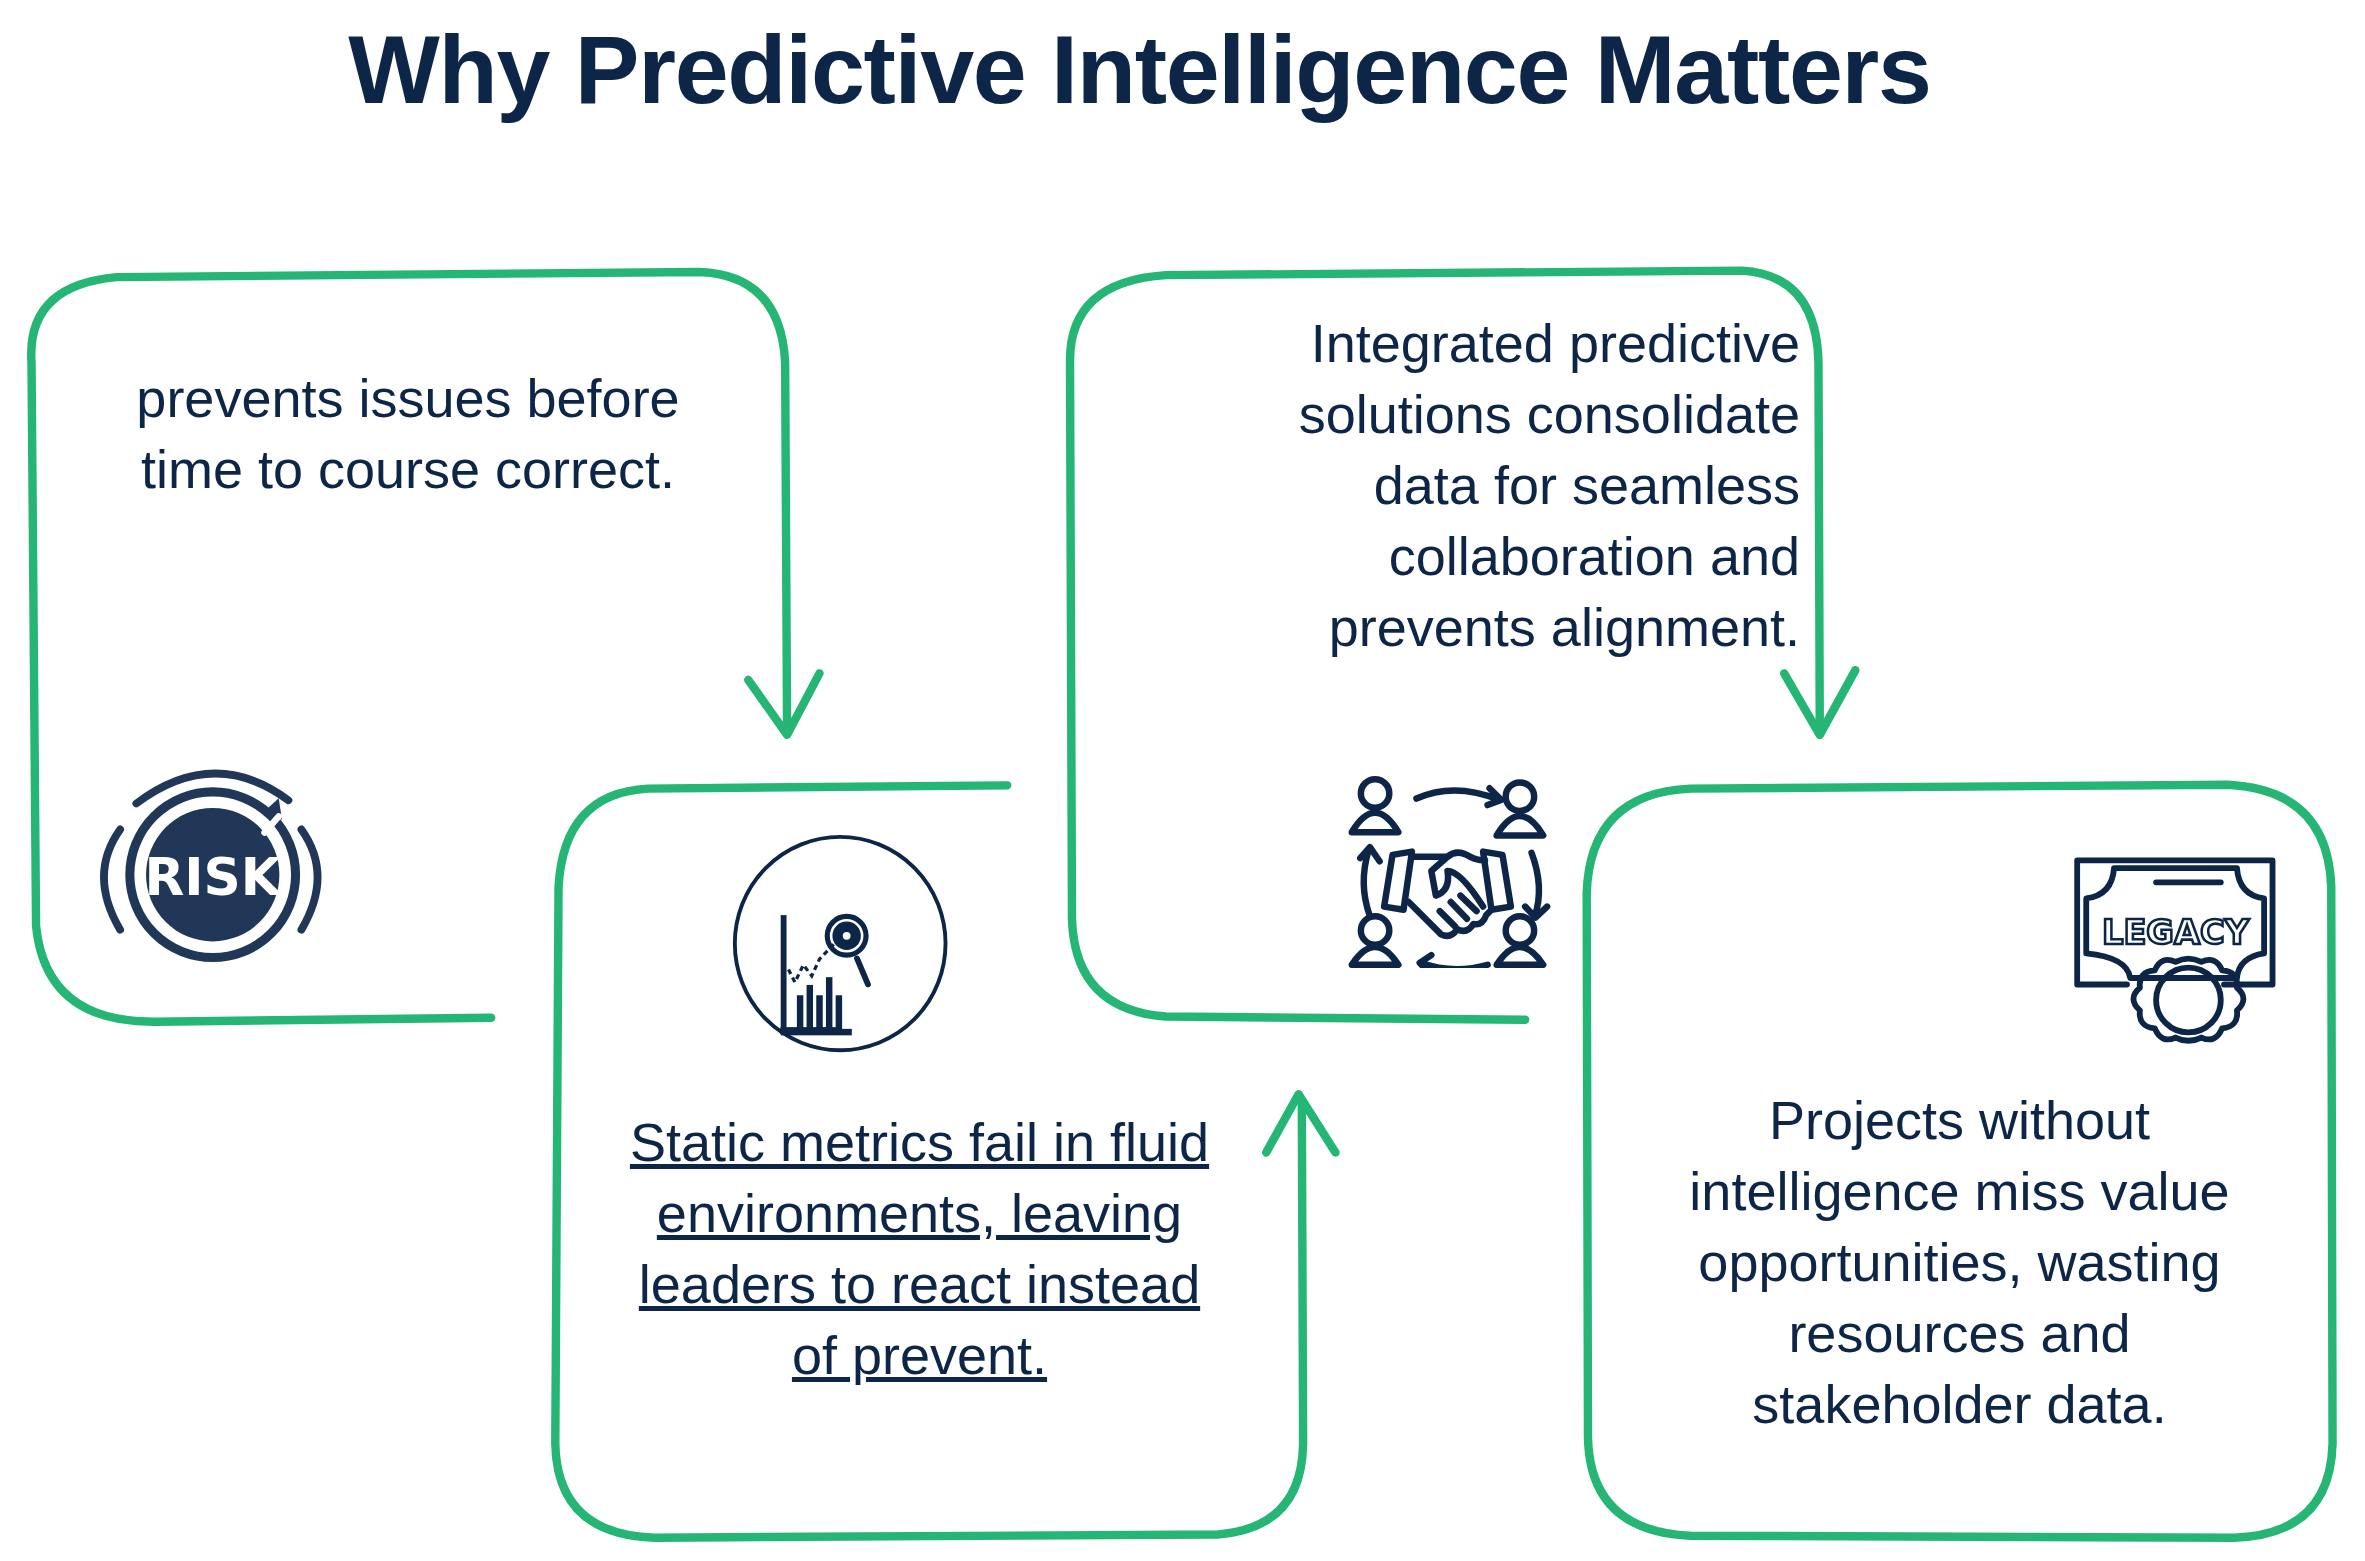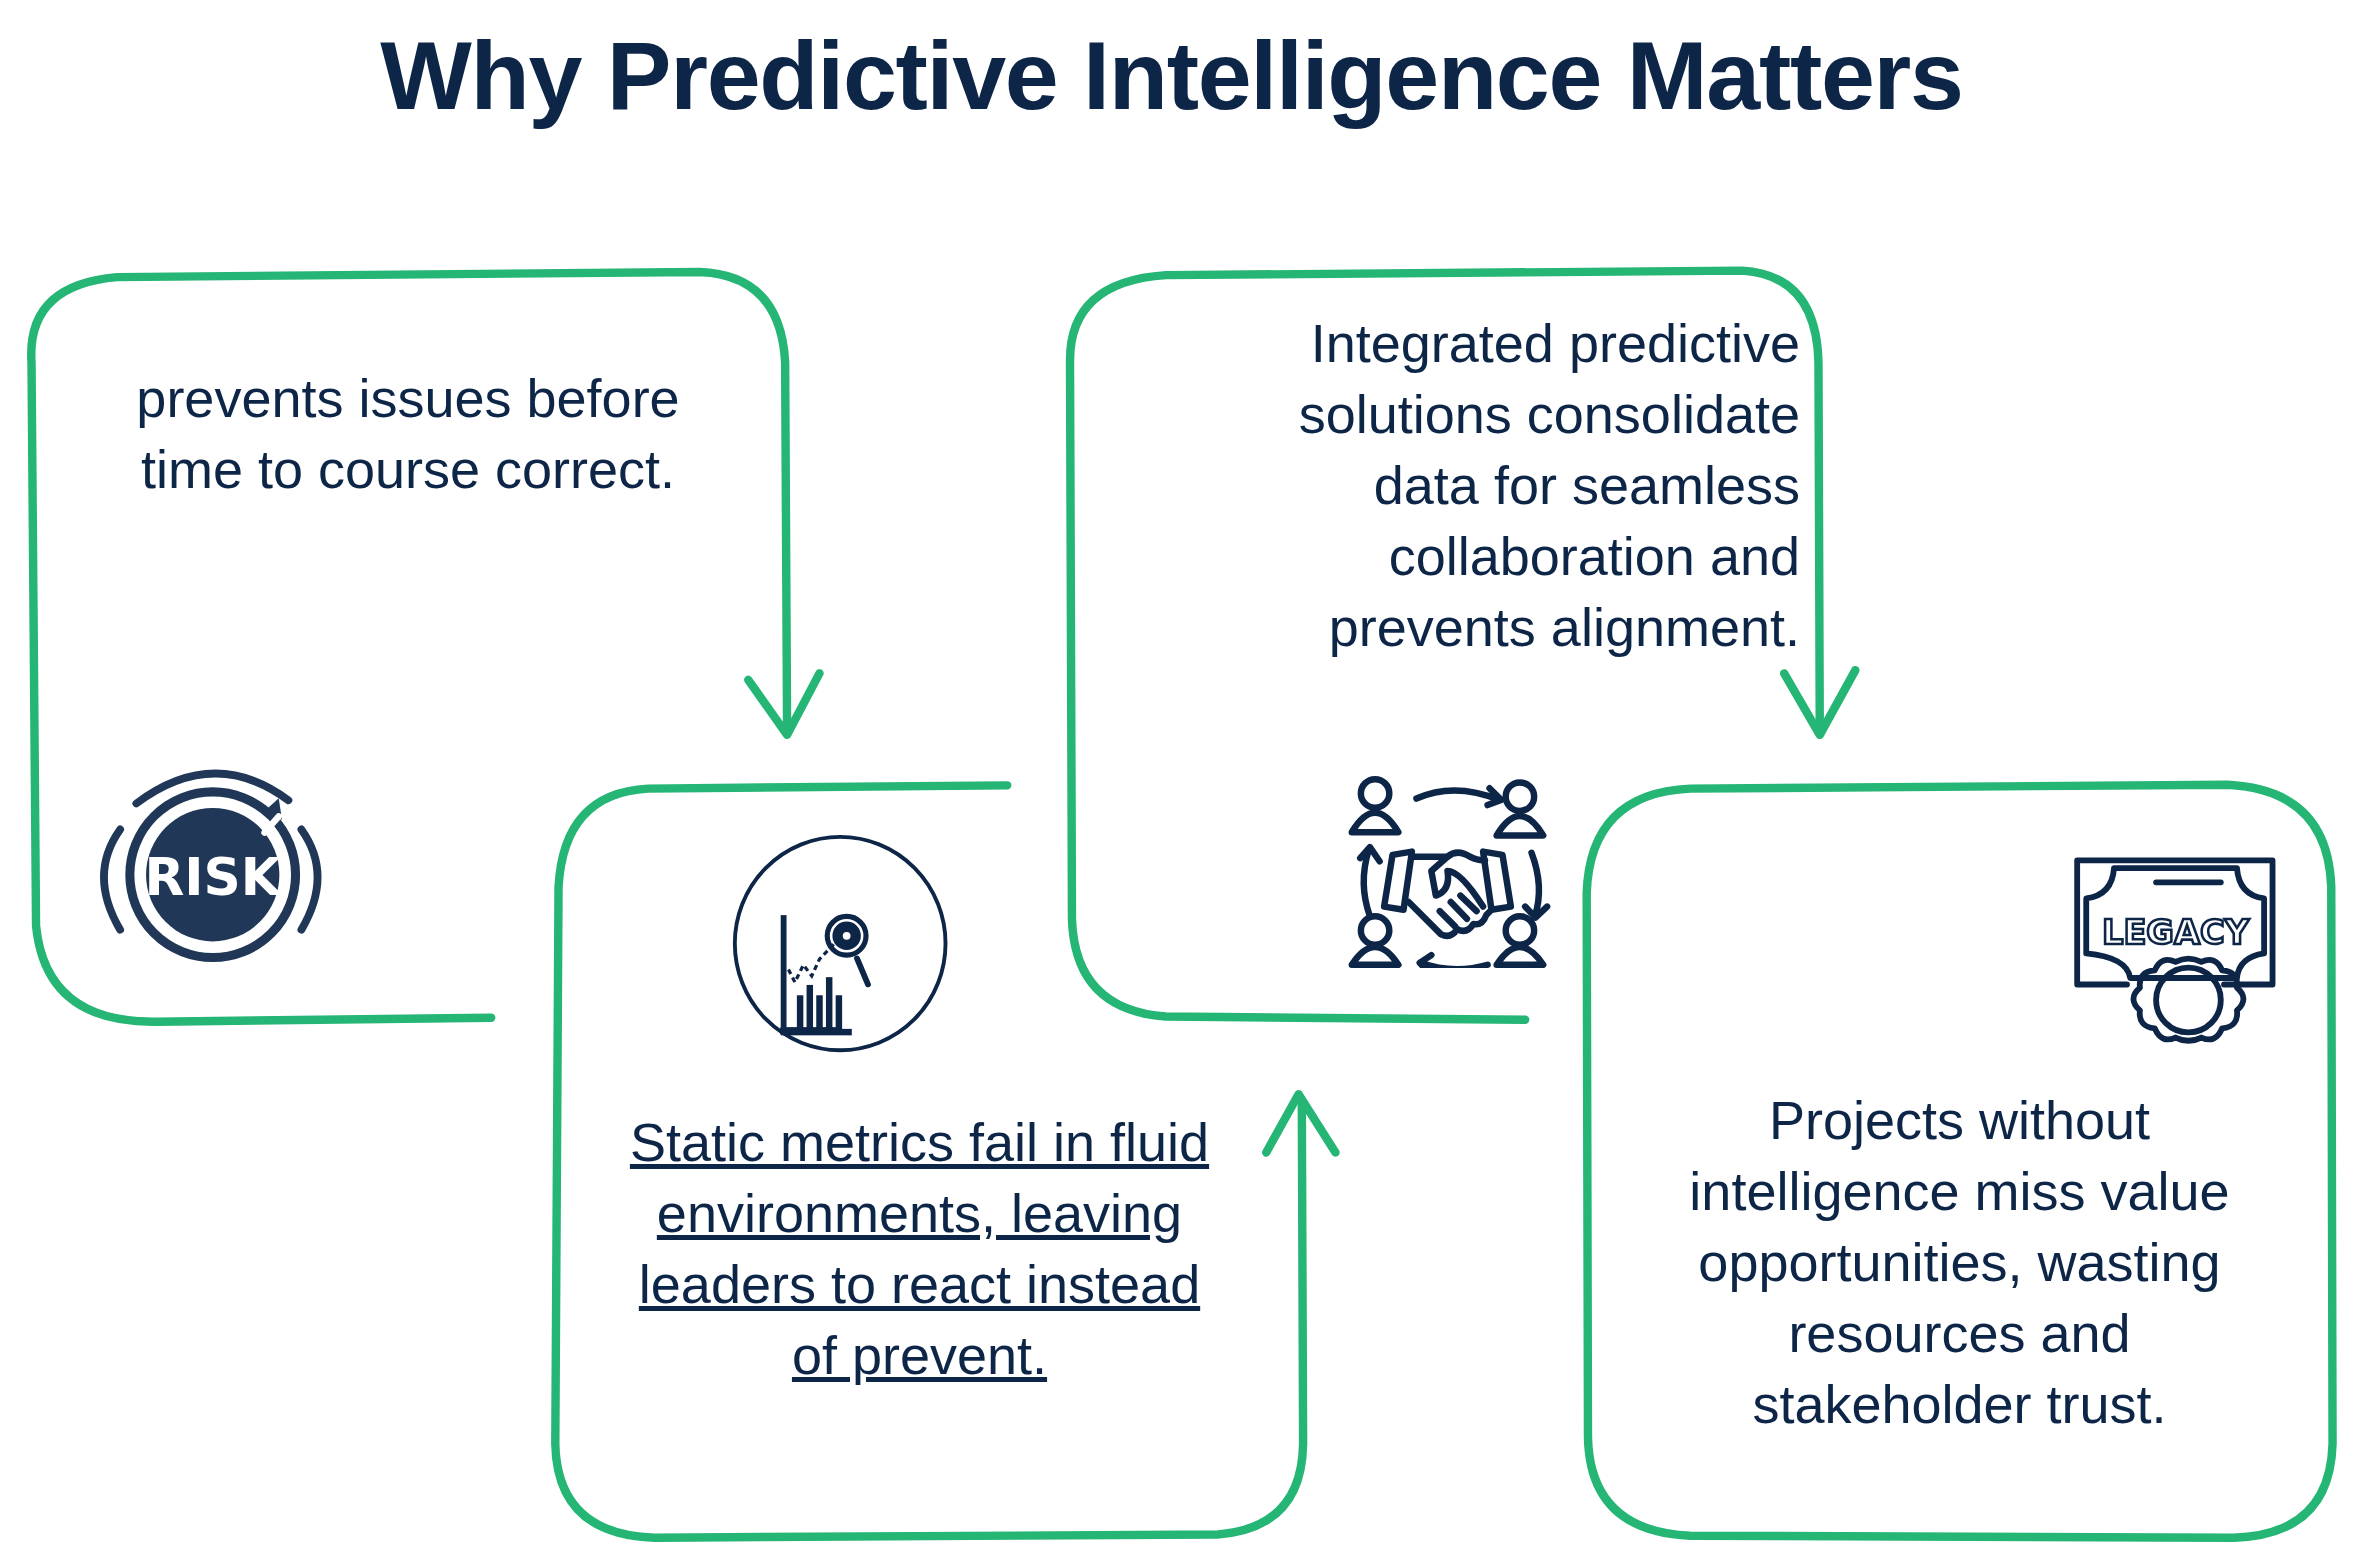--- a/index.html
+++ b/index.html
@@ -1,19 +1,19 @@
 <!DOCTYPE html>
 <html style="font-size:10.4px"><head>
 <meta charset="utf-8">
 <style>
   html, body { margin:0; padding:0; background:#ffffff; }
   body { width:2366px; height:1561px; position:relative; overflow:hidden;
          font-family:"Liberation Sans", "DejaVu Sans", sans-serif; color:#0d2547; }
-  .title { position:absolute; left:0; width:2279px; top:20px; text-align:center;
-           font-size:97px; font-weight:bold; letter-spacing:-1.3px; color:#0d2547;padding-left:32px; }
+  .title { position:absolute; left:0; width:2279px; top:14px; text-align:center;
+           font-size:97px; font-weight:bold; letter-spacing:-1.3px; color:#0d2547; }
   svg.frame { position:absolute; left:0; top:0; }
   .txt { position:absolute; text-align:center; font-size:54px; line-height:71px; color:#0d2547; }
   .line { display:block; white-space:nowrap; }
   .icon { position:absolute; }
 </style>
 </head>
 <body>
 
 <div class="title">Why Predictive Intelligence Matters</div>
 
@@ -134,15 +134,15 @@
     <circle cx="180" cy="224" r="50"></circle>
   </g>
   <text x="160" y="138" text-anchor="middle" font-family="'DejaVu Sans', sans-serif" font-size="52" font-weight="bold" fill="none" stroke="#0d2547" stroke-width="4">LEGACY</text>
 </svg>
 
 <div class="txt" style="left:1600px; width:719px; top:1085px;">
   <span class="line">Projects without</span>
   <span class="line">intelligence miss value</span>
   <span class="line">opportunities, wasting</span>
   <span class="line">resources and</span>
-  <span class="line">stakeholder trust.</span>
+  <span class="line">stakeholder data.</span>
 </div>
 
 
 </body></html>

